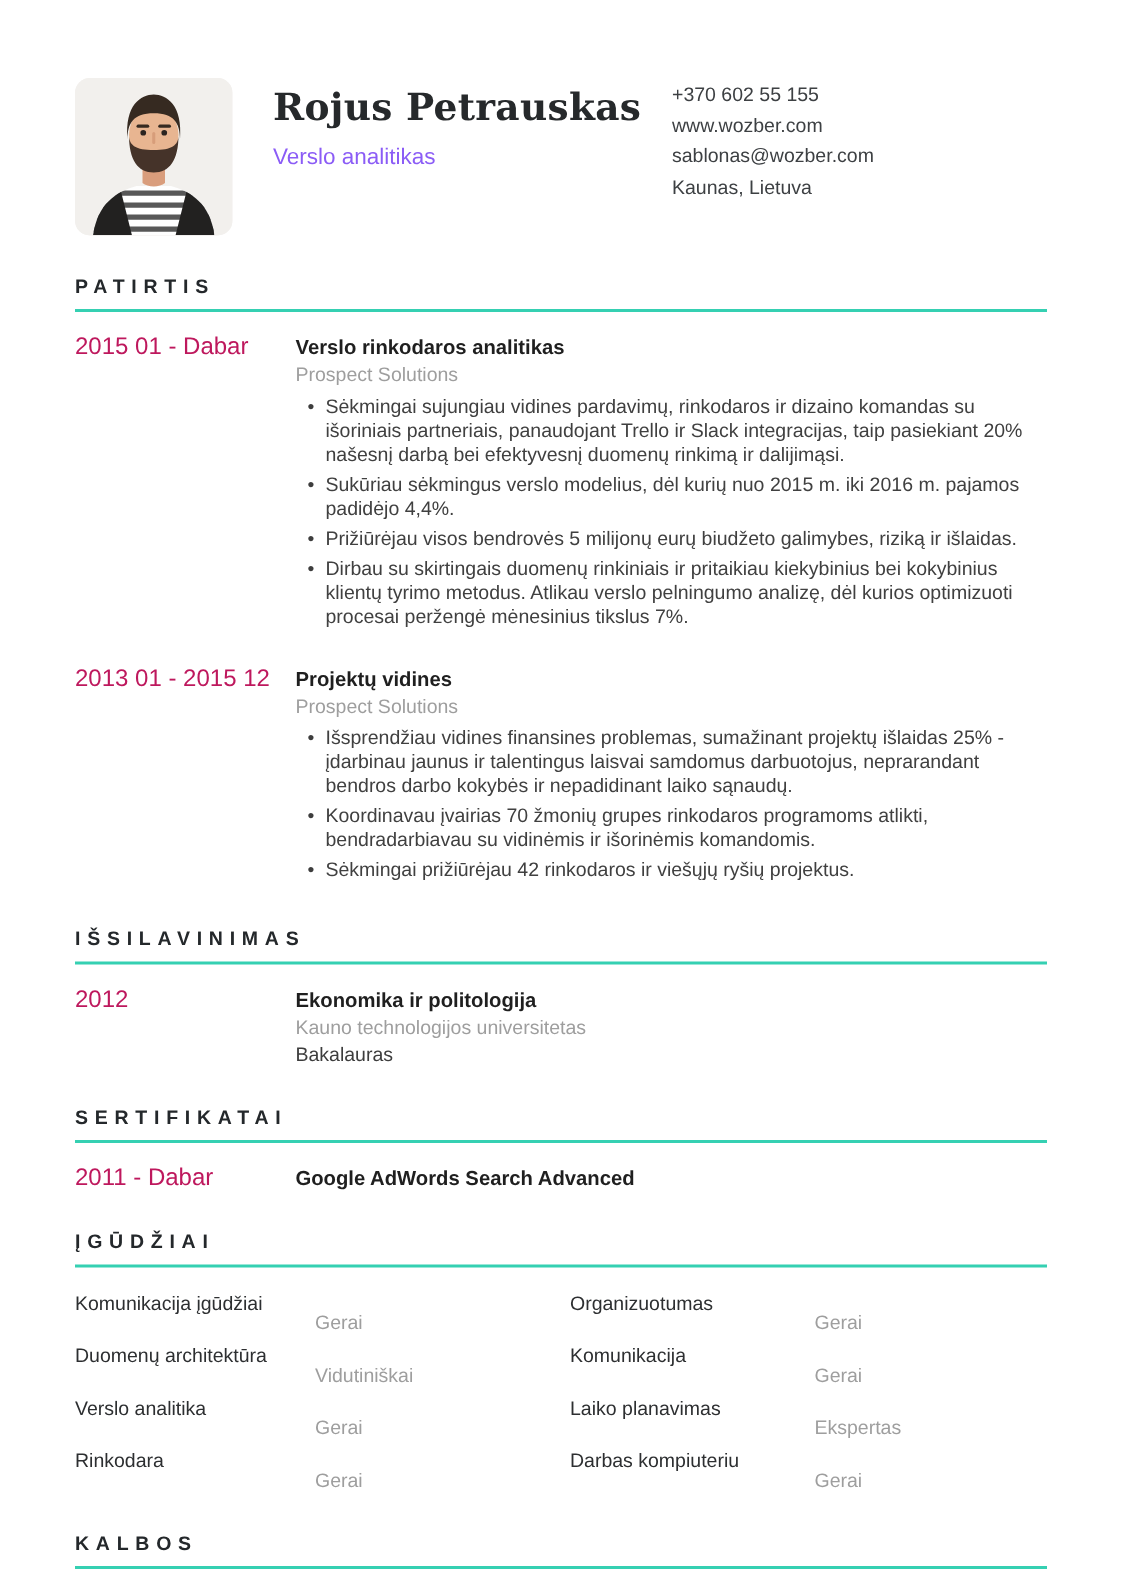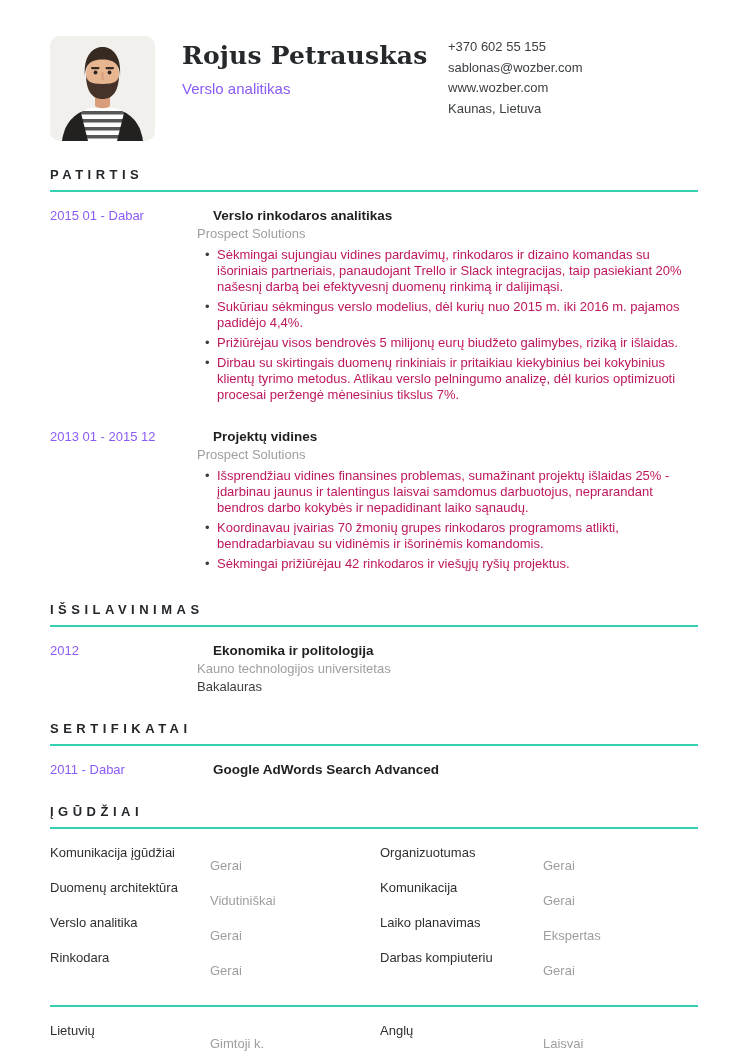--- a/index.html
+++ b/index.html
@@ -1,21 +1,21 @@
 <!DOCTYPE html>
 <html lang="lt" style="--accent: #35d0b2;"><head>
 <meta charset="utf-8">
 <style>
   :root { --accent:#35d0b2; }
   * { margin:0; padding:0; box-sizing:border-box; }
   html,body { background:#ffffff; }
   body { font-family:"Liberation Sans","DejaVu Sans",sans-serif; }
   .page {
     position:relative; width:748px; height:1058px; margin:0 auto;
-    background:#ffffff; padding:36px 50px 0 50px; overflow:hidden;
+    background:#ffffff; padding:52px 50px 0 50px; overflow:hidden;
     color:#3d3d3d;
   }
   
   .header { display:flex; align-items:flex-start; }
   .photo {
     width:105px; height:105px; flex:0 0 105px; border-radius:10px;
     overflow:hidden; background:#f2f0ed;
   }
   .photo svg { display:block; }
   .identity { margin-left:27px; padding-top:6px; }
@@ -30,28 +30,28 @@
   
   .section { margin-top:26px; }
   .sec-h {
     font-size:13px; font-weight:700; letter-spacing:4.5px;
     color:#24282b; line-height:15px;
   }
   .rule { height:2px; background:var(--accent); margin-top:8px; }
   
   .entry { display:grid; grid-template-columns:147px 1fr; margin-top:16px; }
   .entry + .entry { margin-top:22px; }
-  .dates { font-size:13px; color:#8b5cf6; line-height:16px; }
-  .entry-title { font-size:13.5px; font-weight:700; color:#1f1f1f; line-height:16px;margin-left:16px; }
+  .dates { font-size:16px; color:#be185d; line-height:16px; }
+  .entry-title { font-size:13.5px; font-weight:700; color:#1f1f1f; line-height:16px; }
   .entry-sub { font-size:13px; color:#9e9e9e; line-height:16px; margin-top:2px; }
   .entry-line { font-size:13px; color:#3d3d3d; line-height:16px; margin-top:2px; }
   .bullets { list-style:none; margin-top:5px; }
   .bullets li {
     position:relative; padding-left:20px; font-size:13px; line-height:16px;
-    color:#be185d; margin-bottom:4px;
+    color:#404040; margin-bottom:4px;
   }
   .bullets li::before {
     content:"•"; position:absolute; left:8px; top:0; color:#3d3d3d; font-size:13px;
   }
   
   .pair-grid {
     display:grid; grid-template-columns:160px 170px 163px 1fr;
     row-gap:6px; margin-top:16px; font-size:13px; line-height:16px;
   }
   .k { color:#2d2f31; }
@@ -90,22 +90,22 @@
         <rect x="55.5" y="31" width="8.5" height="2.2" rx="1.1" fill="#362a21"></rect>
         <path d="M52.5 37 l0 6" stroke="#d79d7a" stroke-width="2" stroke-linecap="round"></path>
       </svg>
     </div>
     <div class="identity">
       <h1 class="name">Rojus Petrauskas</h1>
       <div class="job-title">Verslo analitikas</div>
     </div>
     <div class="contact">
       <div>+370 602 55 155</div>
+      <div>www.wozber.com</div>
       <div>sablonas@wozber.com</div>
-      <div>www.wozber.com</div>
       <div>Kaunas, Lietuva</div>
     </div>
   </header>
 
   <section class="section">
     <h2 class="sec-h">PATIRTIS</h2>
     <div class="rule"></div>
 
     <article class="entry">
       <div class="dates">2015 01 - Dabar</div>
@@ -179,20 +179,21 @@
       <div class="v">Ekspertas</div>
 
       <div class="k">Rinkodara</div>
       <div class="v">Gerai</div>
       <div class="k">Darbas kompiuteriu</div>
       <div class="v">Gerai</div>
     </div>
   </section>
 
   <section class="section">
+    <h2 class="sec-h">KALBOS</h2>
     <div class="rule"></div>
     <div class="pair-grid">
       <div class="k">Lietuvių</div>
       <div class="v">Gimtoji k.</div>
       <div class="k">Anglų</div>
       <div class="v">Laisvai</div>
     </div>
   </section>
 
 </div>

